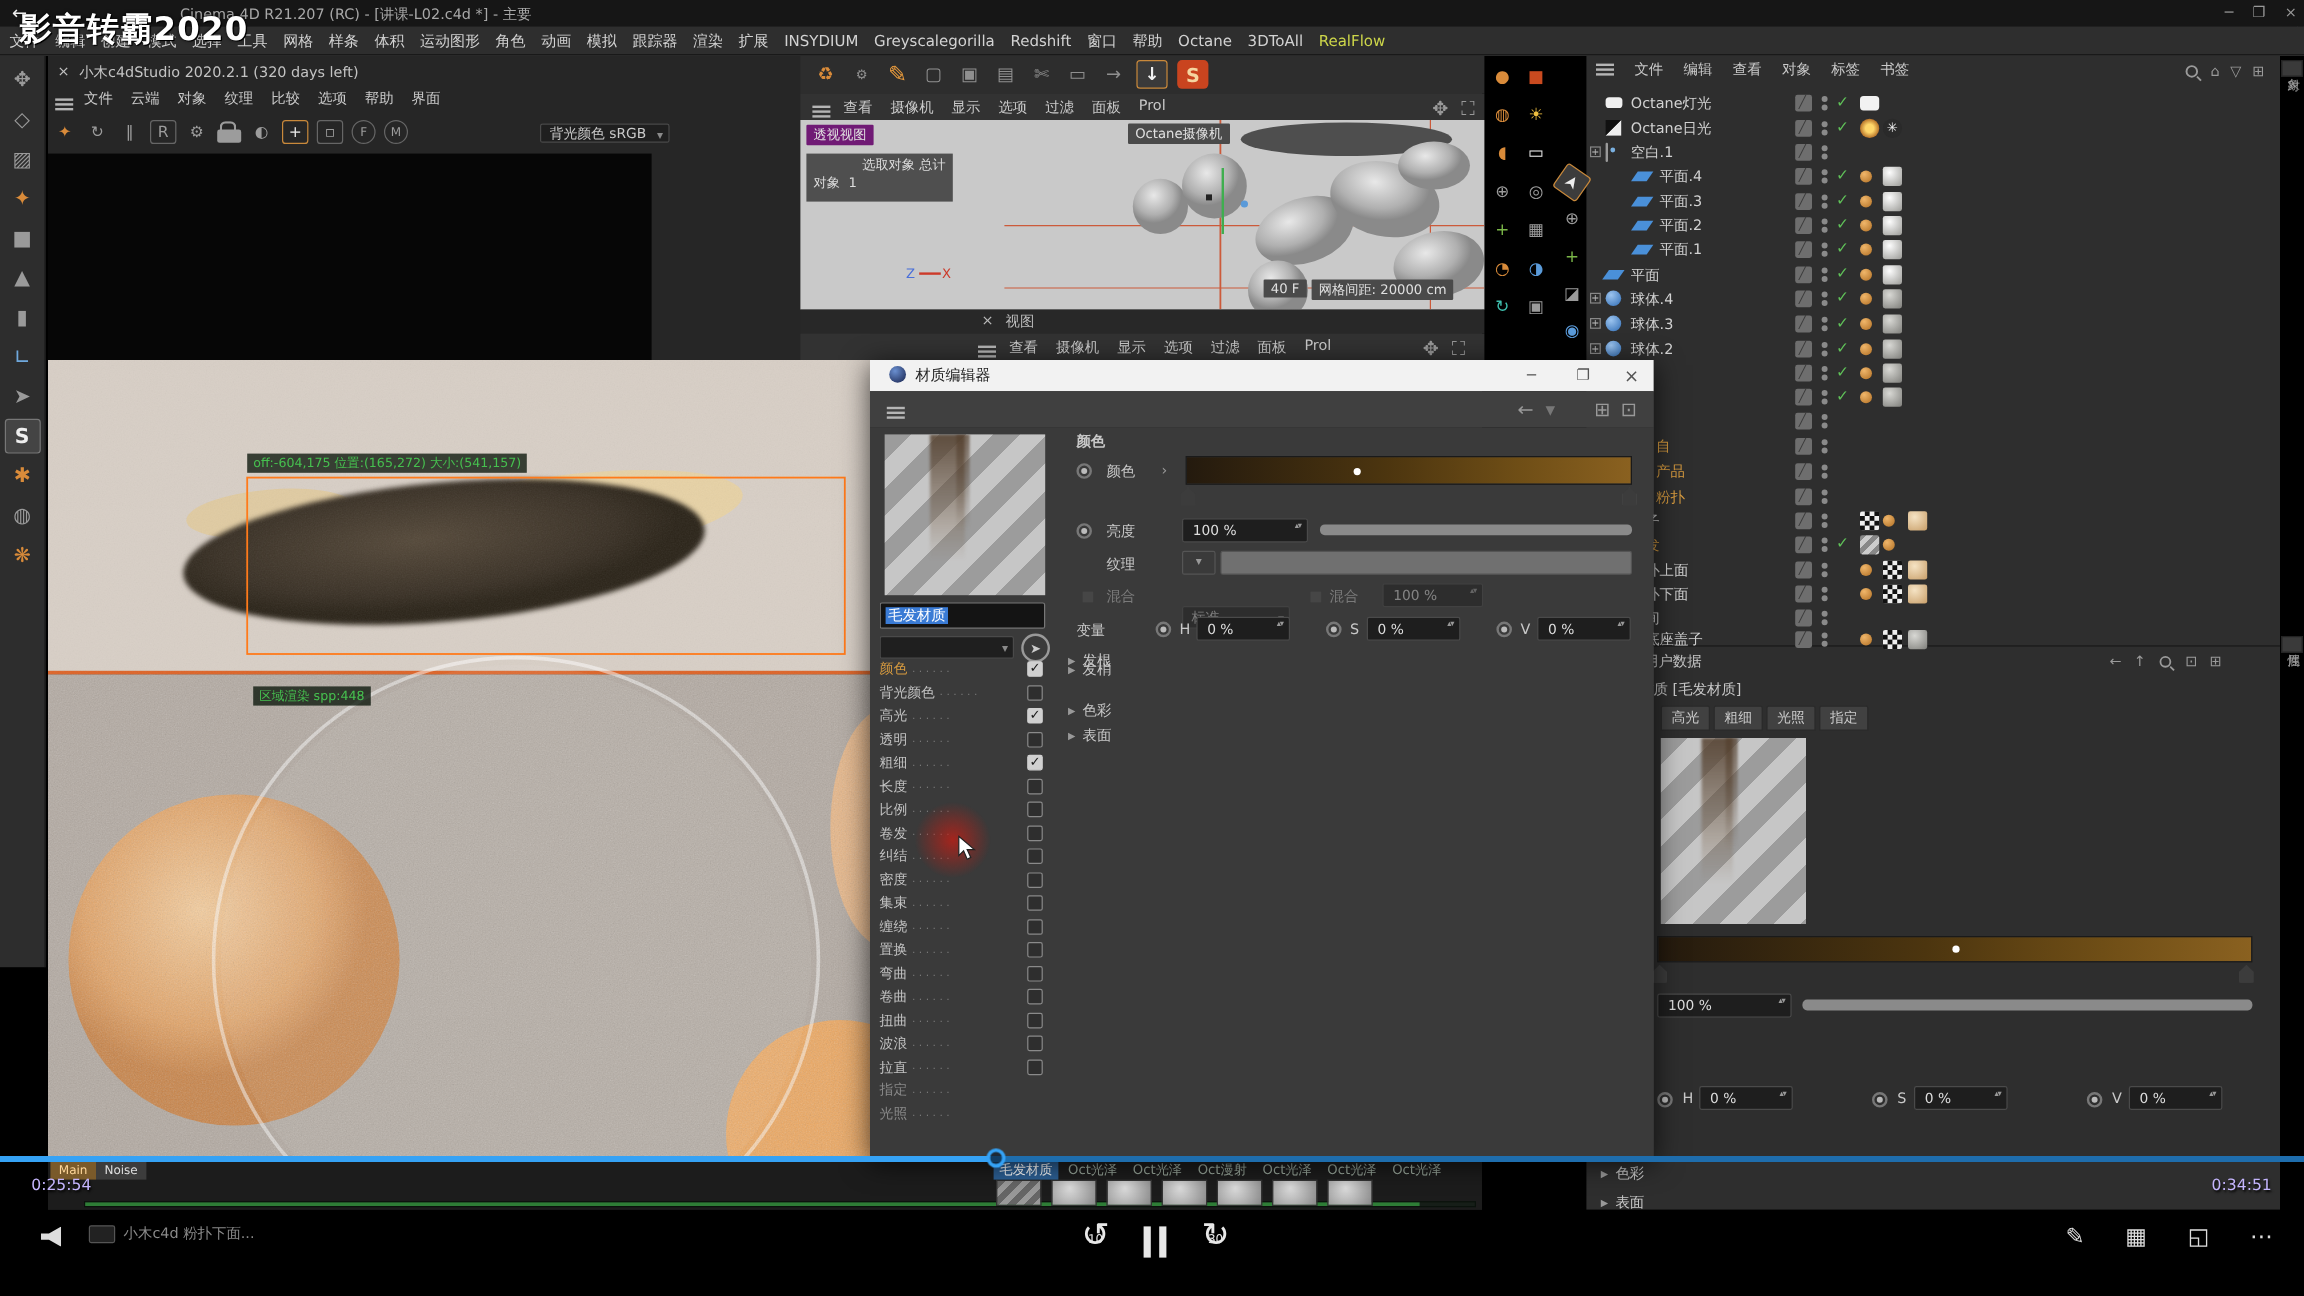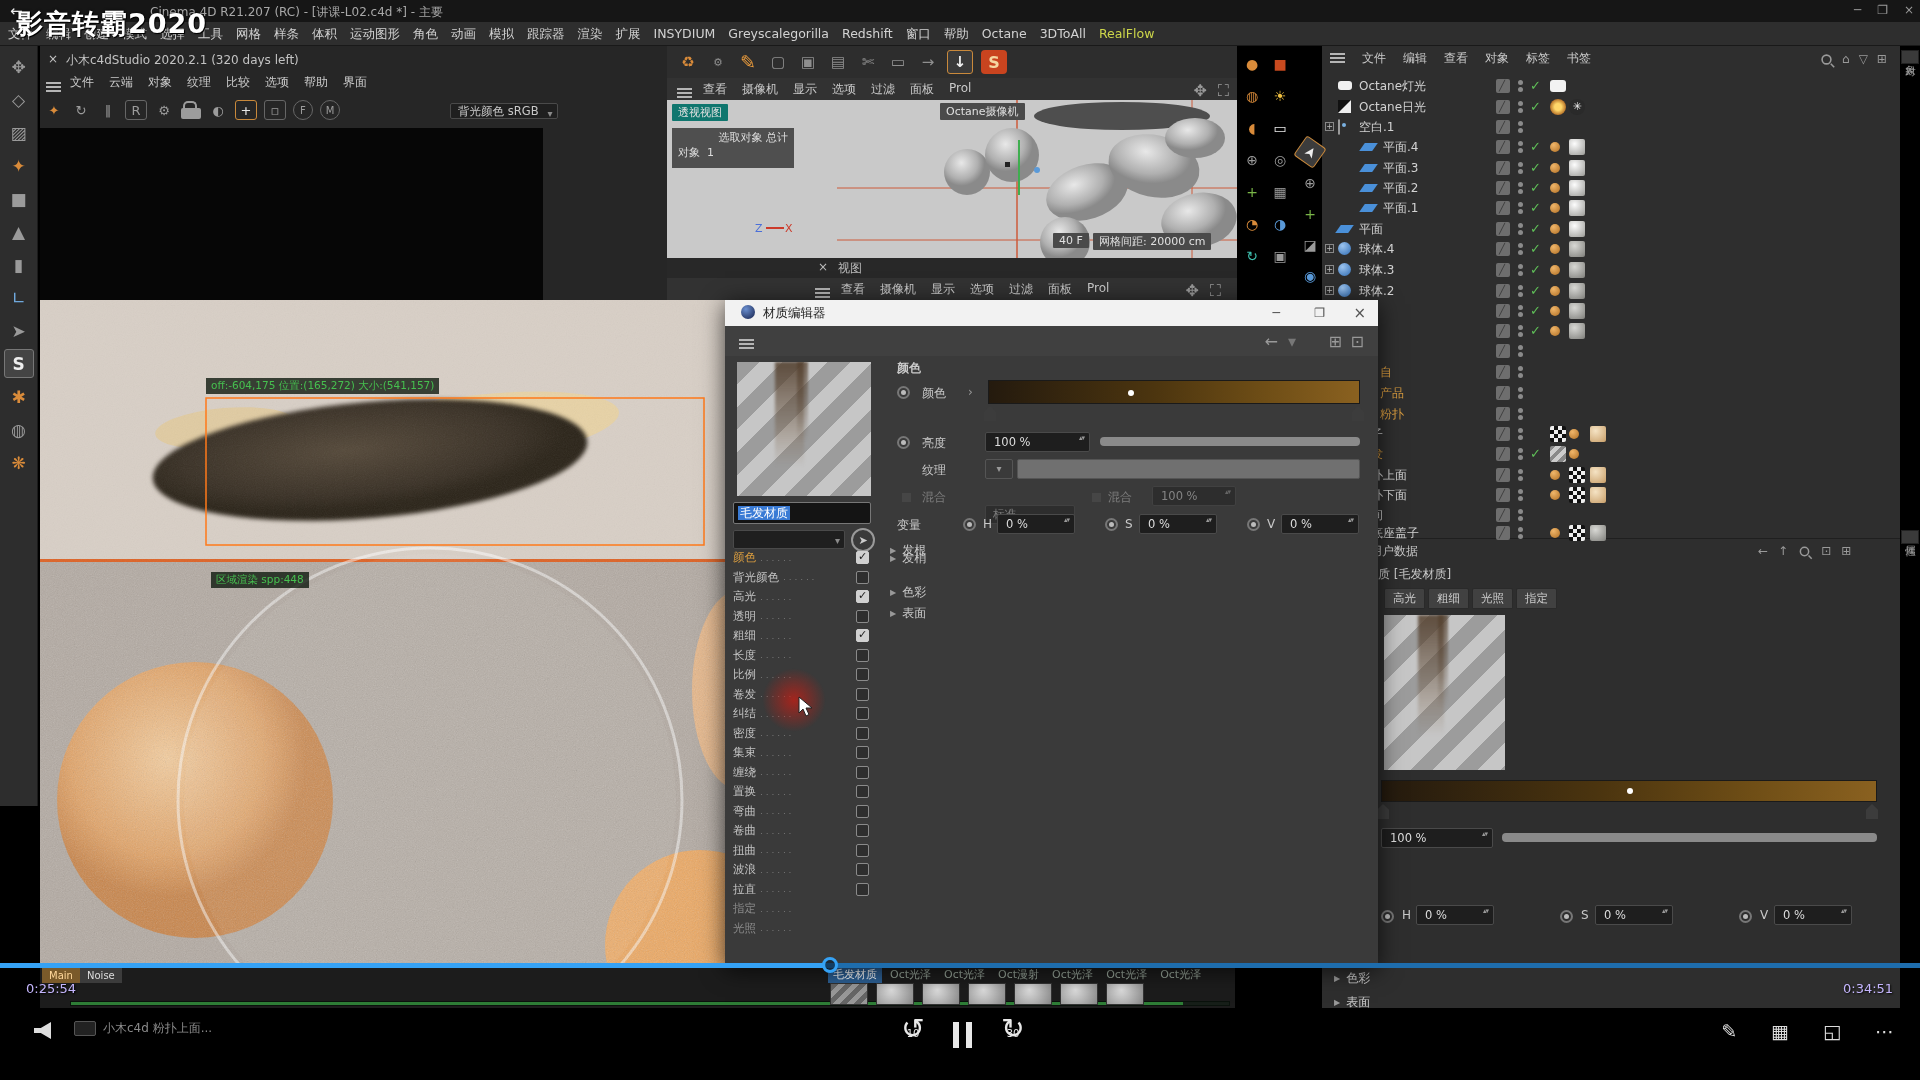--- a/index.html
+++ b/index.html
@@ -53,21 +53,21 @@
 .gbar>div{height:100%;width:96%;background:#2e7d36}
 
 .vp-iconrow{position:absolute;left:667px;top:46px;width:570px;height:32px;background:#2d2d2d;display:flex;align-items:center;gap:8px;padding-left:10px;z-index:20}
 .vp-ic{min-width:22px;height:24px;display:flex;align-items:center;justify-content:center;font-size:15px;color:#8f8f8f}
 .vp-ic.o{color:#d98b3a}.vp-ic.sm{font-size:11px}
 .vp-ic.feather{color:#e89a3c;font-size:19px}
 .vp-ic.dl{border:1px solid #c9893b;border-radius:3px;color:#f0f0f0;background:#3a3a3a;width:26px;font-weight:bold}
 .vp-ic.slogo{background:#c9441f;color:#f5d6a0;border-radius:4px;width:26px;font-weight:bold;font-size:16px}
 .vp-menurow{position:absolute;width:570px;height:22px;background:#323232;z-index:20}
 .vp-canvas{position:absolute;left:667px;top:100px;width:570px;height:158px;background:#c9c9c9;z-index:20;overflow:hidden}
-.vlabel{position:absolute;background:#0f766e;color:#e0e0e0;font-size:11px;padding:1px 6px;border-radius:1px;z-index:22;white-space:nowrap}
+.vlabel{position:absolute;background:#701a75;color:#e0e0e0;font-size:11px;padding:1px 6px;border-radius:1px;z-index:22;white-space:nowrap}
 .vp-tabrow{position:absolute;left:667px;top:258px;width:570px;height:20px;background:#282828;z-index:20;font-size:12px;color:#bbb}
 .vp-menurow2{position:absolute;left:667px;top:278px;width:570px;height:22px;background:#323232;z-index:20}
 
 .oct-ic{position:absolute;width:24px;height:24px;display:flex;align-items:center;justify-content:center;font-size:14px;z-index:6;border-radius:3px}
 .oct-ic.o{color:#d98b3a}.oct-ic.r{color:#c94a1f}.oct-ic.y{color:#f0c040}.oct-ic.w{color:#e8e8e8}
 .oct-ic.g{color:#9a9a9a}.oct-ic.gr{color:#7ab648}.oct-ic.t{color:#3fbfae}.oct-ic.bl{color:#5a9ad9}
 .oct-ic.hl{border:1px solid #c9893b;background:#3c3c3c;color:#eee}
 .oct-ic.rot{transform:rotate(-55deg)}
 
 .om-bg{position:absolute;left:1322px;top:46px;width:578px;height:492px;background:#2e2e2e;z-index:2}
@@ -1012,21 +1012,21 @@
   <div class="scrub"></div>
   <div class="scrubhandle"></div>
   <span class="ptime" style="left:26px;top:981px">0:25:54</span>
   <span class="ptime" style="left:1843px;top:981px">0:34:51</span>
   <div class="playerbar"></div>
   <div class="speaker">
       <div class="spk-body"></div>
     </div>
   <div class="tooltipbar">
     <div class="tico"></div>
-    <span>小木c4d 粉扑上面...</span>
+    <span>小木c4d 粉扑下面...</span>
   </div>
   <div class="skip" style="left:893px;top:1015px">
     <div class="arr">↺</div>
     <div class="num">10</div>
   </div>
   <div class="pausebtn">
       <div></div>
       <div></div>
     </div>
   <div class="skip" style="left:993px;top:1015px">

